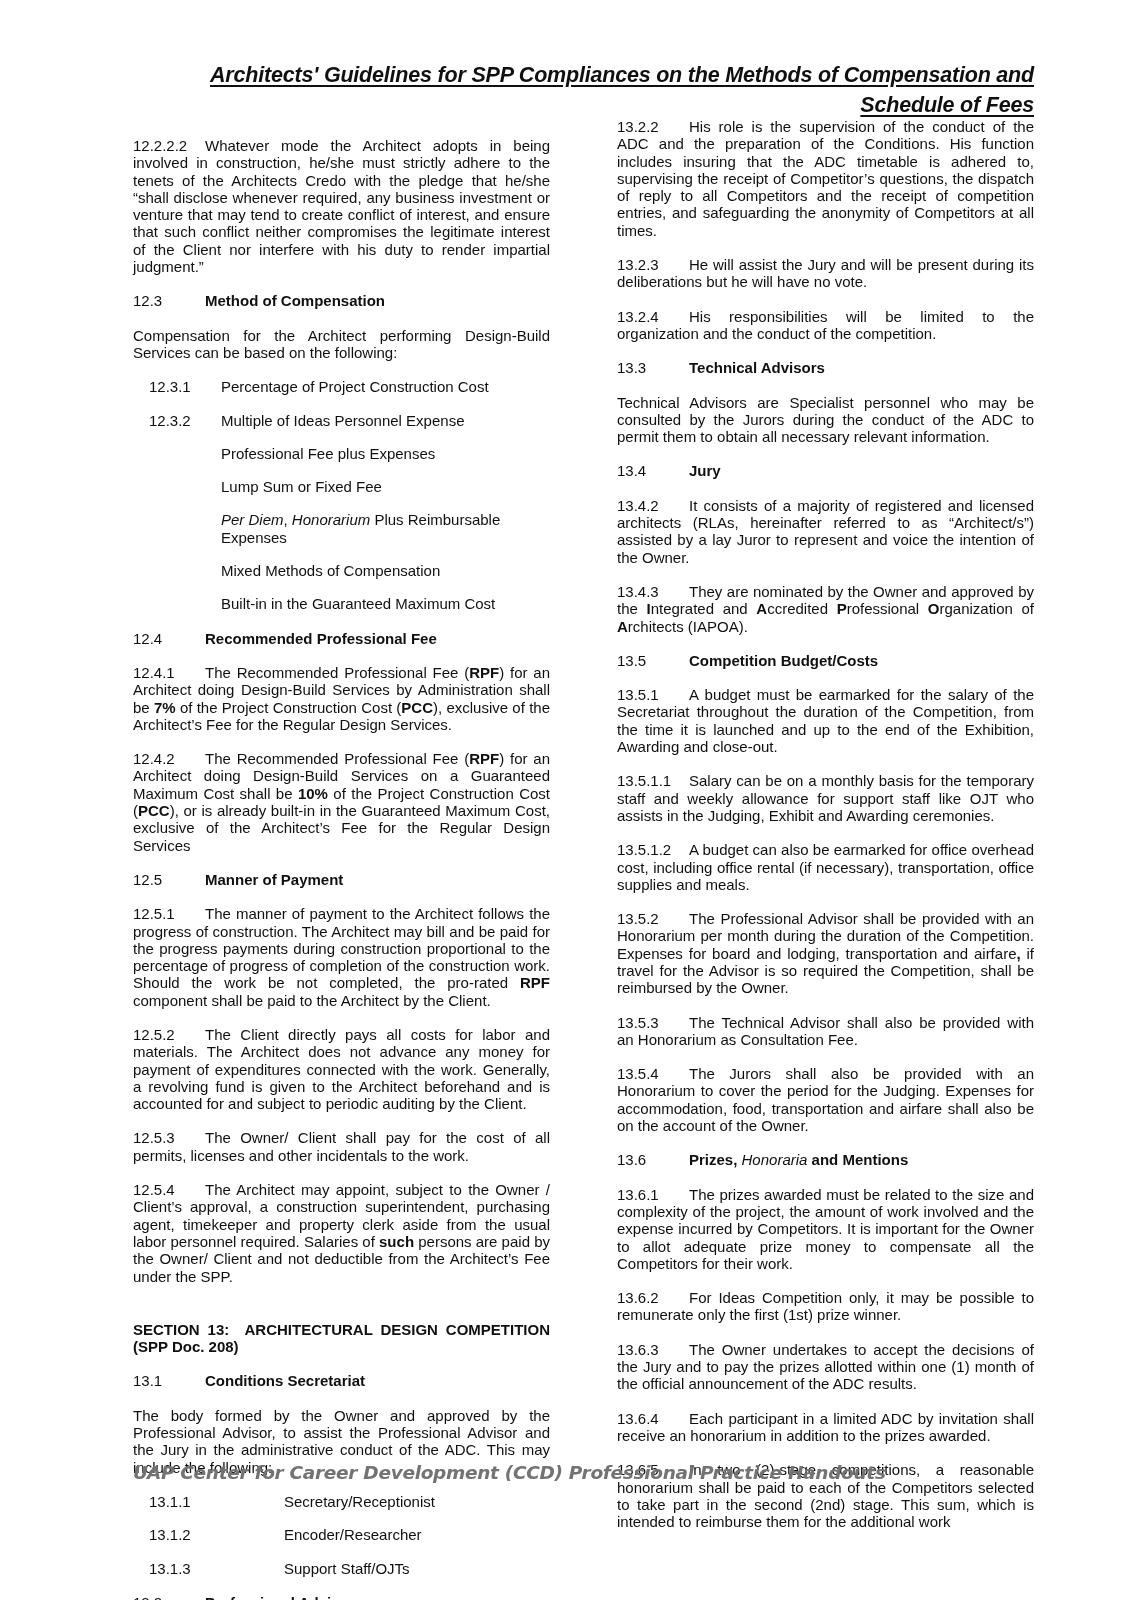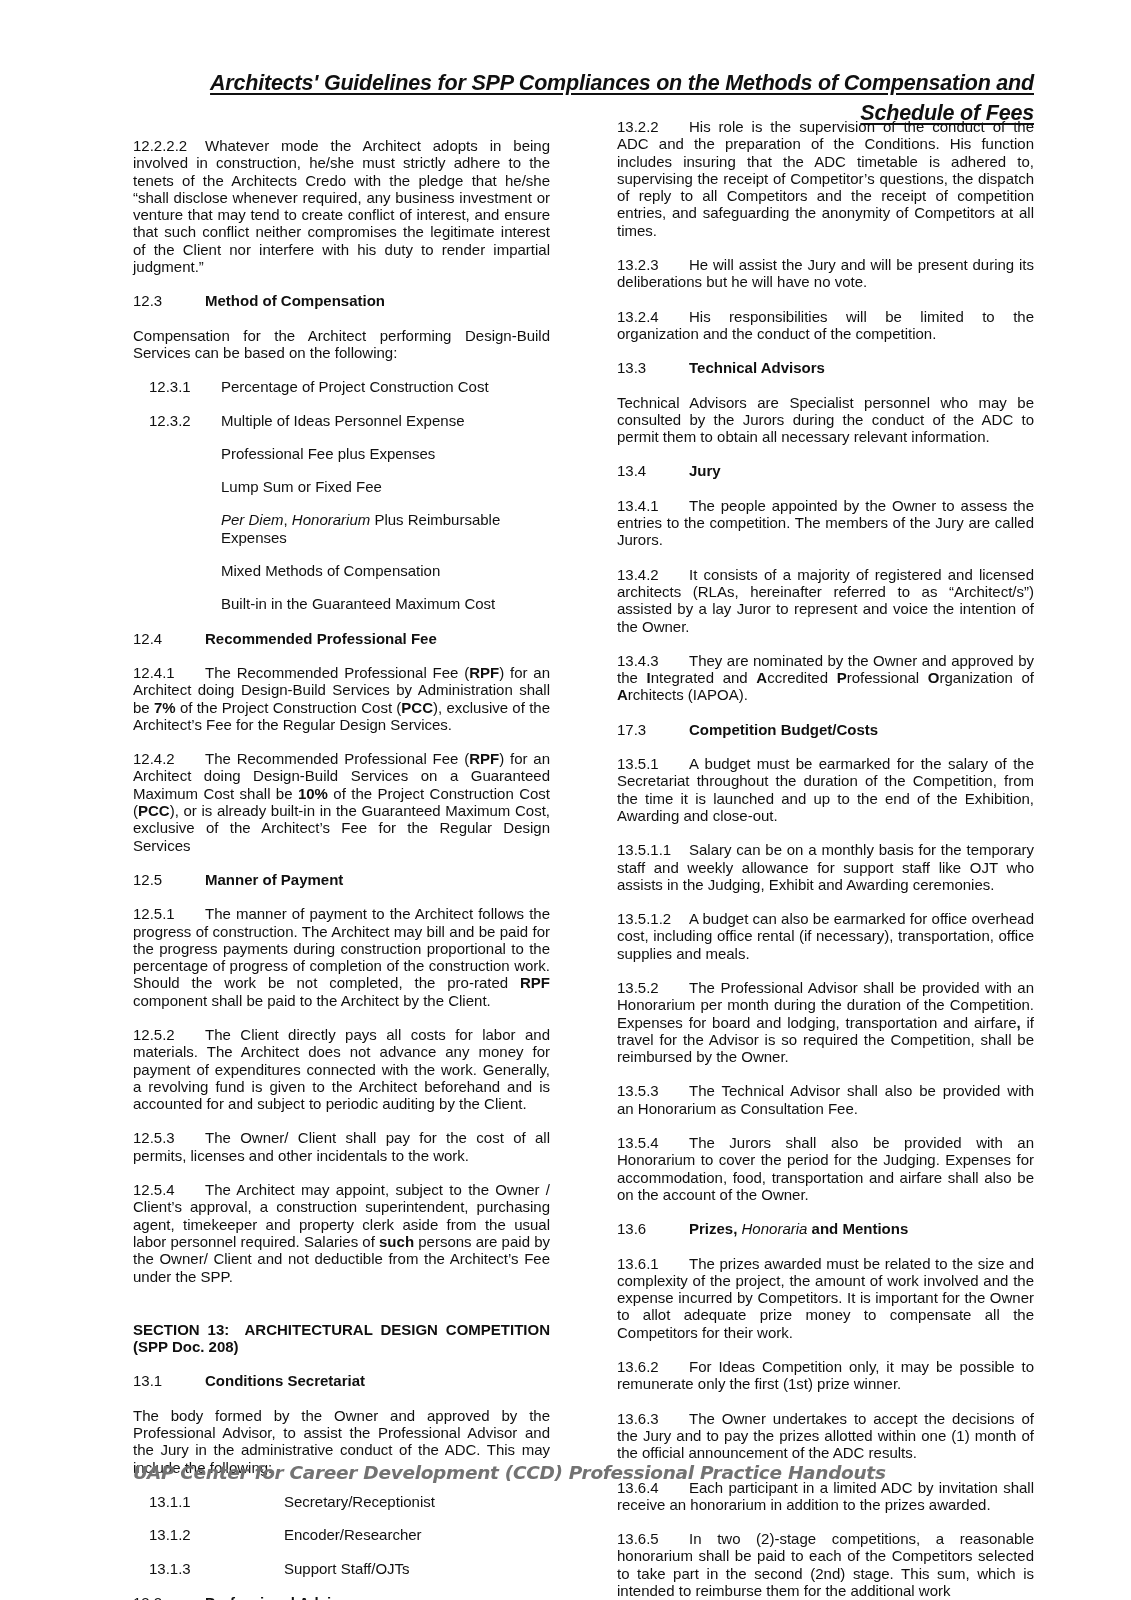--- a/index.html
+++ b/index.html
@@ -4,21 +4,21 @@
 <style>
   * { margin:0; padding:0; box-sizing:border-box; }
   html,body { background:#e8e8e8; }
   body { font-family:"Liberation Sans", sans-serif; }
   .page {
     position:relative; width:1131px; height:1600px;
     background:#ffffff; color:#101010; overflow:hidden;
     margin:0 auto;
   }
   .doc-title {
-    position:absolute; left:133px; top:68px; width:901px;
+    position:absolute; left:133px; top:60px; width:901px;
     text-align:right; font-weight:bold; font-style:italic;
     font-size:21.5px; line-height:30px; letter-spacing:-0.2px;
   }
   .doc-title .tline { text-decoration:underline; text-underline-offset:3px; }
   .col {
     position:absolute; width:417px;
     font-size:15px; line-height:17.3px;
   }
   .col-left  { left:133px; top:137px; }
   .col-right { left:617px; top:118px; }
@@ -76,24 +76,23 @@
       <div class="p heading"><span class="num">13.2</span><span style="font-weight: bold;">Professional Advisor</span></div>
       <div class="p para"><span class="num">13.2.1</span><span>A Professional Advisor is an Architect nominated/appointed and paid by the Owner and approved by the IAPOA National Board of Directors (NBD) thru its ADC Committee to organize the ADC on behalf of the Owner.</span></div>
     </div>
   <div class="col col-right" id="col-right">
       <div class="p para"><span class="num">13.2.2</span><span>His role is the supervision of the conduct of the ADC and the preparation of the Conditions.  His function includes insuring that the ADC timetable is adhered to, supervising the receipt of Competitor’s questions, the dispatch of reply to all Competitors and the receipt of competition entries, and safeguarding the anonymity of Competitors at all times.</span></div>
       <div class="p para"><span class="num">13.2.3</span><span>He will assist the Jury and will be present during its deliberations but he will have no vote.</span></div>
       <div class="p para"><span class="num">13.2.4</span><span>His responsibilities will be limited to the organization and the conduct of the competition.</span></div>
       <div class="p heading"><span class="num">13.3</span><span style="font-weight: bold;">Technical Advisors</span></div>
       <div class="p plain"><span>Technical Advisors are Specialist personnel who may be consulted by the Jurors during the conduct of the ADC to permit them to obtain all necessary relevant information.</span></div>
       <div class="p heading"><span class="num">13.4</span><span style="font-weight: bold;">Jury</span></div>
-      <div class="p para"><span class="num">13.4.1</span><span>The people appointed by the Owner to assess the entries to the competition. The members of the Jury are called Jurors.</span></div>
       <div class="p para"><span class="num">13.4.2</span><span>It consists of a majority of registered and licensed architects (RLAs, hereinafter referred to as “Architect/s”) assisted by a lay Juror to represent and voice the intention of the Owner.</span></div>
       <div class="p para"><span class="num">13.4.3</span><span>They are nominated by the Owner and approved by the </span><span style="font-weight: bold;">I</span><span>ntegrated and </span><span style="font-weight: bold;">A</span><span>ccredited </span><span style="font-weight: bold;">P</span><span>rofessional </span><span style="font-weight: bold;">O</span><span>rganization of </span><span style="font-weight: bold;">A</span><span>rchitects (IAPOA).</span></div>
-      <div class="p heading"><span class="num">17.3</span><span style="font-weight: bold;">Competition Budget/Costs</span></div>
+      <div class="p heading"><span class="num">13.5</span><span style="font-weight: bold;">Competition Budget/Costs</span></div>
       <div class="p para"><span class="num">13.5.1</span><span>A budget must be earmarked for the salary of the Secretariat throughout the duration of the Competition, from the time it is launched and up to the end of the Exhibition, Awarding and close-out.</span></div>
       <div class="p para"><span class="num">13.5.1.1</span><span>Salary can be on a monthly basis for the temporary staff and weekly allowance for support staff like OJT who assists in the Judging, Exhibit and Awarding ceremonies.</span></div>
       <div class="p para"><span class="num">13.5.1.2</span><span>A budget can also be earmarked for office overhead cost, including office rental (if necessary), transportation, office supplies and meals.</span></div>
       <div class="p para"><span class="num">13.5.2</span><span>The Professional Advisor shall be provided with an Honorarium per month during the duration of the Competition. Expenses for board and lodging, transportation and airfare</span><span style="font-weight: bold;">,</span><span> if travel for the Advisor is so required the Competition, shall be reimbursed by the Owner.</span></div>
       <div class="p para"><span class="num">13.5.3</span><span>The Technical Advisor shall also be provided with an Honorarium as Consultation Fee.</span></div>
       <div class="p para"><span class="num">13.5.4</span><span>The Jurors shall also be provided with an Honorarium to cover the period for the Judging. Expenses for accommodation, food, transportation and airfare shall also be on the account of the Owner.</span></div>
       <div class="p heading"><span class="num">13.6</span><span style="font-weight: bold;">Prizes, </span><span style="font-weight: normal; font-style: italic;">Honoraria</span><span style="font-weight: bold;"> and Mentions</span></div>
       <div class="p para"><span class="num">13.6.1</span><span>The prizes awarded must be related to the size and complexity of the project, the amount of work involved and the expense incurred by Competitors. It is important for the Owner to allot adequate prize money to compensate all the Competitors for their work.</span></div>
       <div class="p para"><span class="num">13.6.2</span><span>For Ideas Competition only, it may be possible to remunerate only the first (1st) prize winner.</span></div>
       <div class="p para"><span class="num">13.6.3</span><span>The Owner undertakes to accept the decisions of the Jury and to pay the prizes allotted within one (1) month of the official announcement of the ADC results.</span></div>

